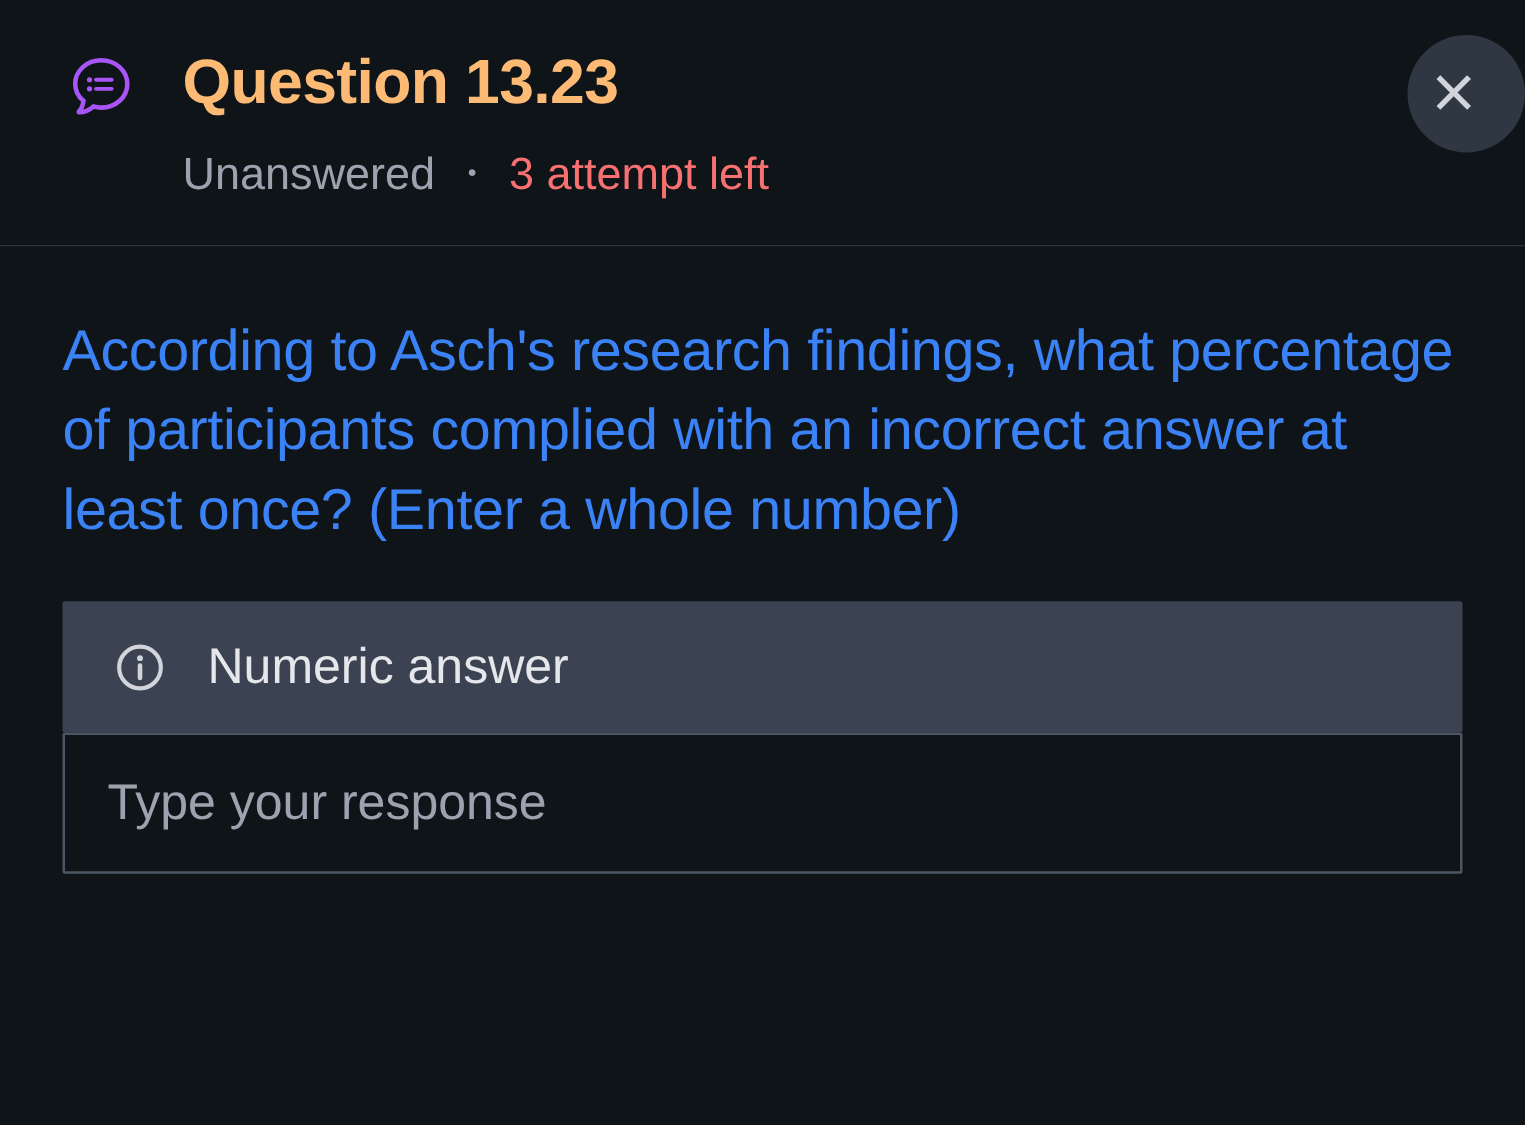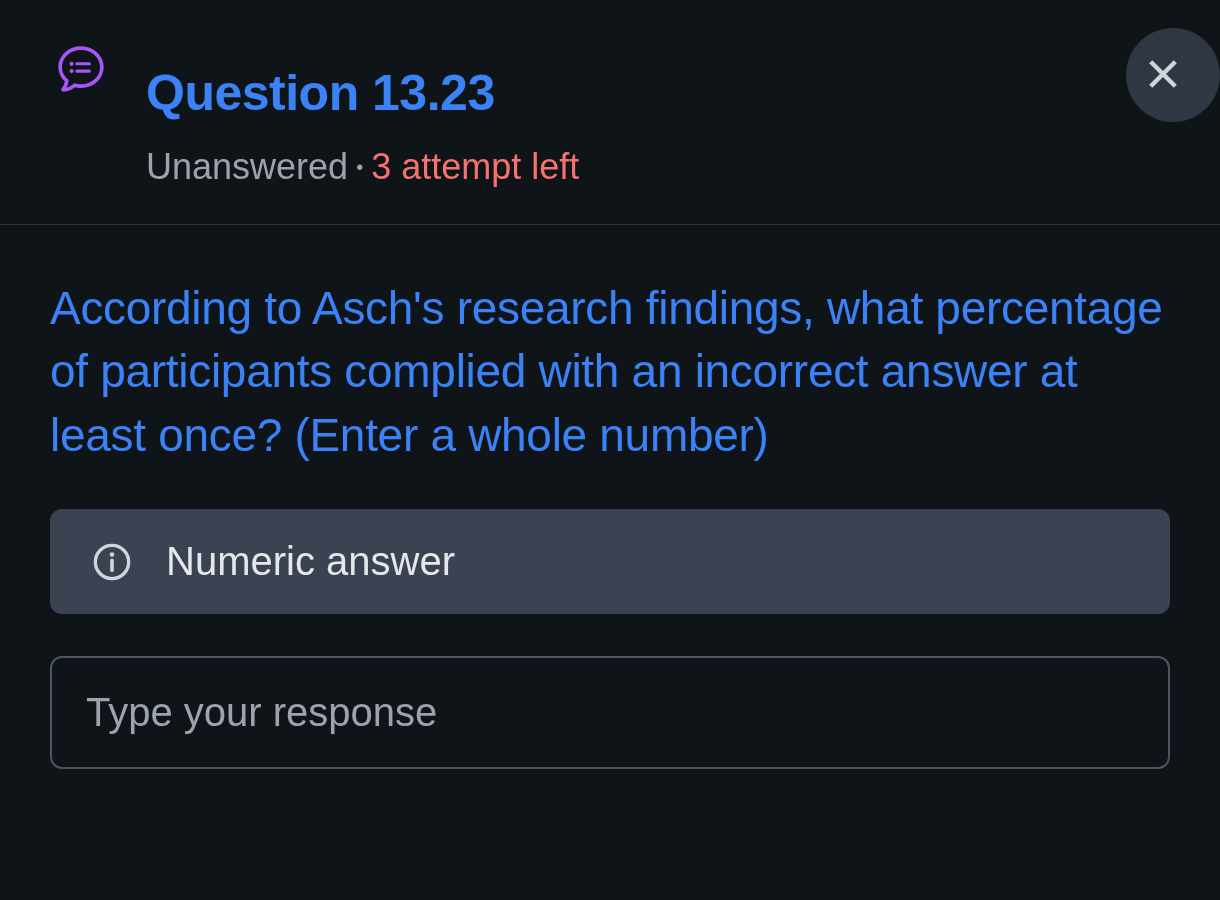--- a/index.html
+++ b/index.html
@@ -42,32 +42,31 @@
       height: 50px;
     }
 
     .header-content {
       flex: 1;
     }
 
     .question-title {
       font-size: 50px;
       font-weight: 700;
-      color: #3b82f6;
+      color: #fdba74;
       letter-spacing: -0.5px;
       margin-bottom: 24px;
-      margin-top: 28px;
     }
 
     .status-line {
       font-size: 36px;
       color: #9ca3af;
       display: flex;
       align-items: center;
-      gap: 8px;
+      gap: 26px;
     }
 
     .status-unanswered {
       color: #9ca3af;
     }
 
     .status-separator {
       color: #9ca3af;
       font-size: 20px;
     }
@@ -113,22 +112,21 @@
       margin-bottom: 42px;
       letter-spacing: -0.3px;
     }
 
     .answer-type-bar {
       background-color: #3b4252;
       padding: 30px 42px;
       display: flex;
       align-items: center;
       gap: 34px;
-      border-radius: 12px;
-      margin-bottom: 42px;
+      border-radius: 2px;
     }
 
     .info-icon {
       width: 40px;
       height: 40px;
       flex-shrink: 0;
     }
 
     .info-icon svg {
       width: 40px;
@@ -141,21 +139,21 @@
       font-weight: 400;
     }
 
     .response-input {
       width: 100%;
       background-color: transparent;
       border: 2px solid #4b5563;
       padding: 32px 34px;
       font-size: 40px;
       color: #e5e7eb;
-      border-radius: 12px;
+      border-radius: 2px;
       outline: none;
       font-family: inherit;
     }
 
     .response-input::placeholder {
       color: #9ca3af;
     }
   </style>
 </head>
 <body>

